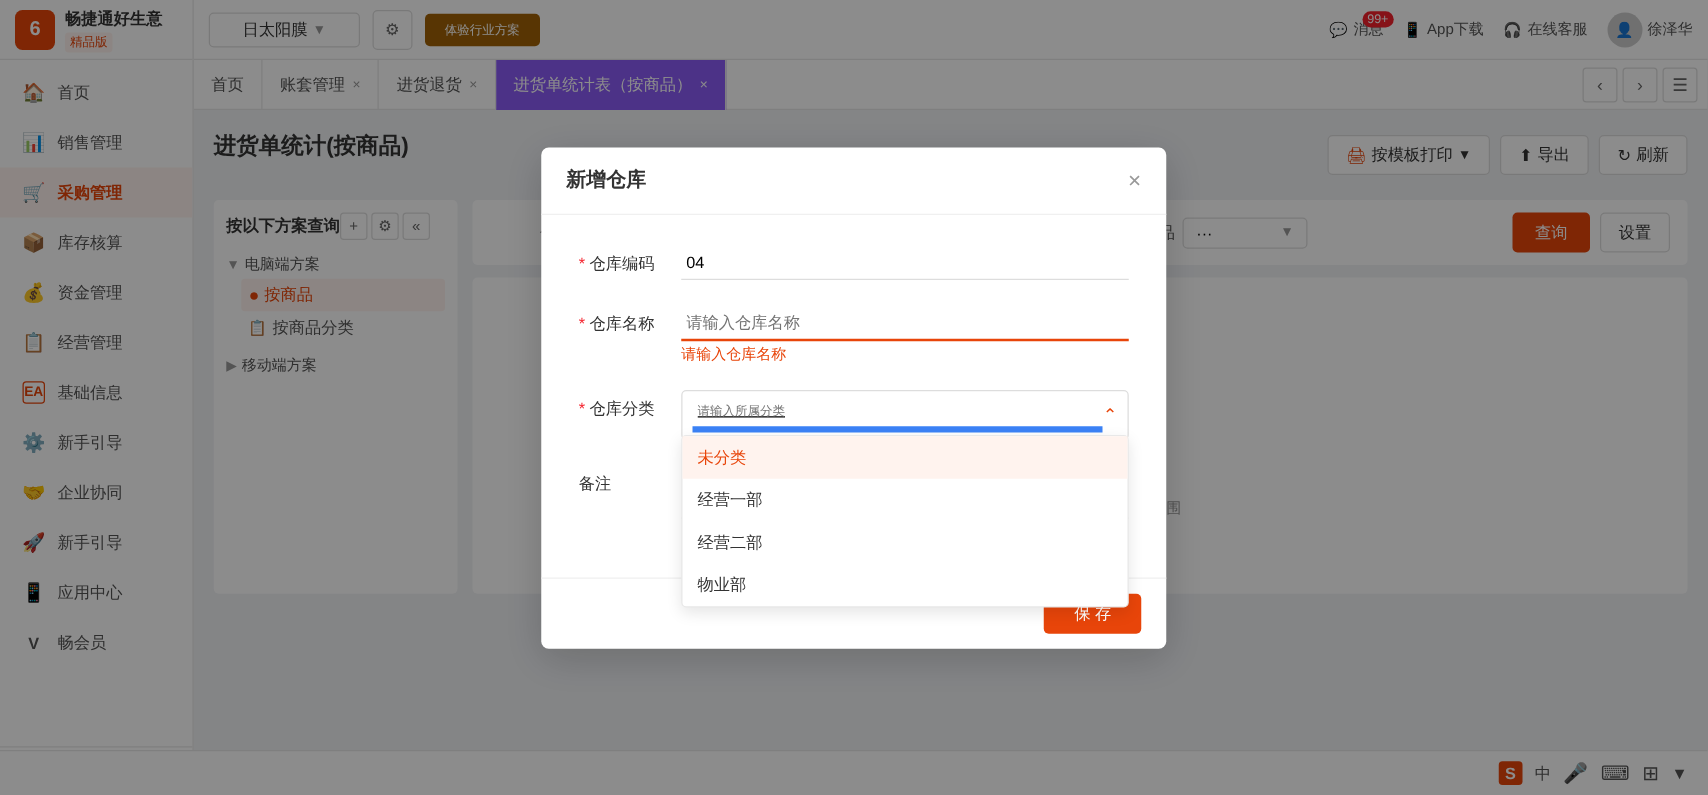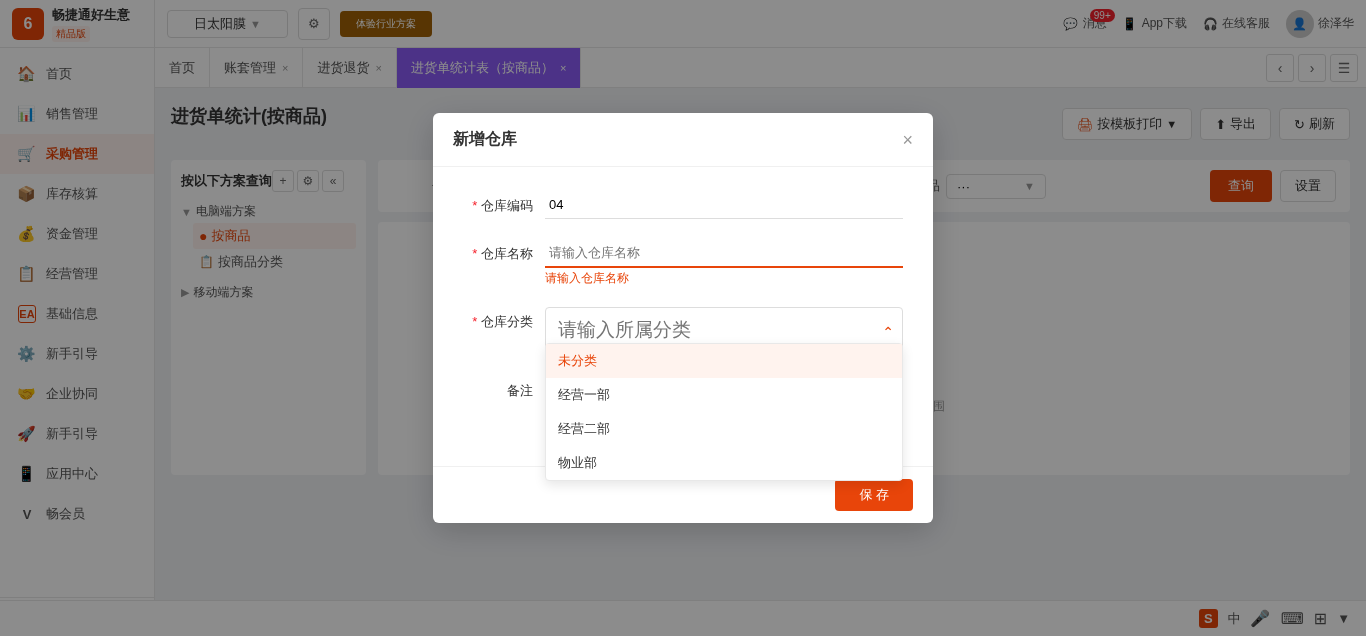--- a/index.html
+++ b/index.html
@@ -157,21 +157,21 @@
     }
     .modal-title { font-size: 16px; font-weight: bold; color: #333; }
     .modal-close {
       cursor: pointer; color: #999; font-size: 18px; line-height: 1;
     }
     .modal-body { padding: 24px 30px; }
     .form-row {
       display: flex; align-items: flex-start; margin-bottom: 20px; gap: 12px;
     }
     .form-label {
-      width: 70px; text-align: right; font-size: 13px; color: #333;
+      width: 70px; font-size: 13px; color: #333;
       padding-top: 6px; flex-shrink: 0;
     }
     .form-control-wrap { flex: 1; position: relative; }
     .form-input {
       width: 100%; border: none; border-bottom: 1px solid #ddd;
       padding: 6px 4px; font-size: 13px; outline: none;
       background: transparent;
     }
     .form-input.error-border { border-bottom: 2px solid #e8450a; }
     .form-error { color: #e8450a; font-size: 12px; margin-top: 2px; }
@@ -211,22 +211,22 @@
     .bottom-icons { display: flex; gap: 10px; align-items: center; }
     .section-title-row {
       display: flex; align-items: center; justify-content: space-between;
       margin-bottom: 16px;
     }
     .action-buttons { display: flex; gap: 8px; }
 
     .hint-text { color: #999; font-size: 12px; display: flex; align-items: center; gap: 4px; }
 
     .cat-dropdown-input {
-      width: 100%; border: none; border-bottom: 3px solid #3b82f6;
-      padding: 6px 4px; font-size: 19px; outline: none; background: transparent;
+      width: 100%; border: none; border-bottom: 5px solid #3b82f6;
+      padding: 6px 4px; font-size: 10px; outline: none; background: transparent; text-decoration: underline;
     }
   </style>
 </head>
 <body>
 
 <div class="sidebar">
   <div class="sidebar-logo">
     <div class="logo-icon">6</div>
     <div>
       <div style="font-size:13px;font-weight:bold;color:#333;">畅捷通好生意</div>

